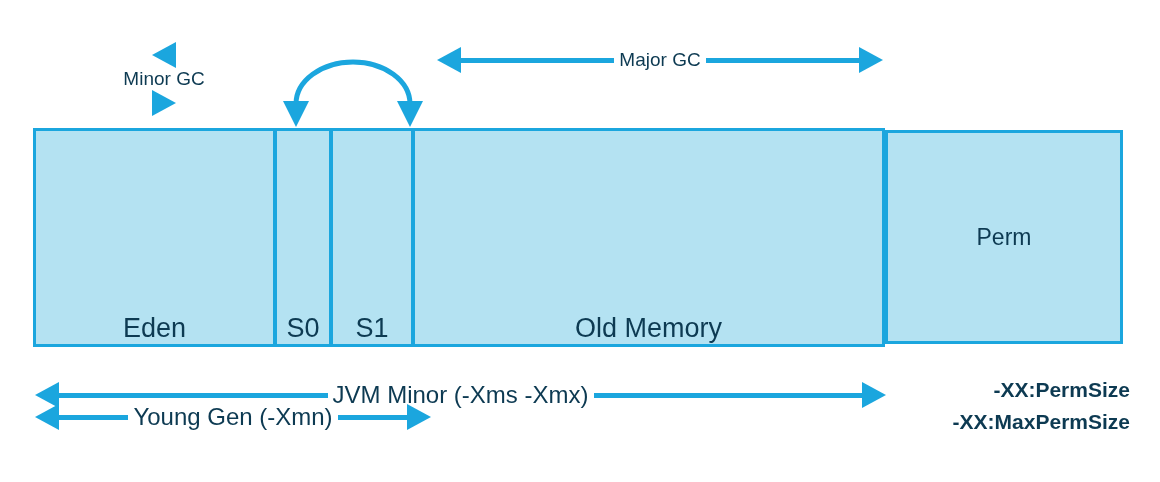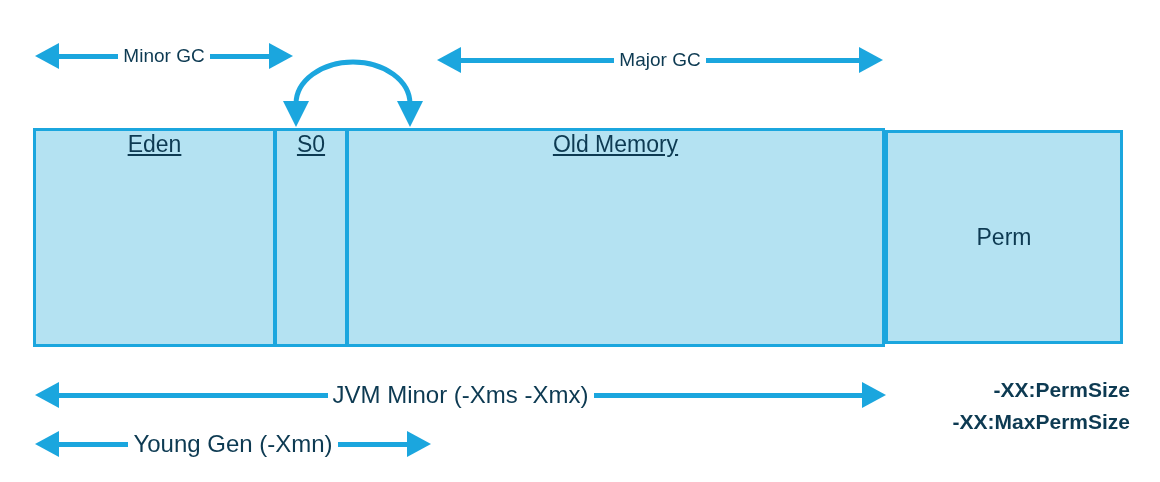--- a/index.html
+++ b/index.html
@@ -20,45 +20,45 @@
   .tri.left{border-right:24px solid var(--accent);}
   .tri.right{border-left:24px solid var(--accent);}
   .h-arrow .arrow-label{padding:0 5px;white-space:nowrap;font-size:19px;}
   .h-arrow.big .arrow-label{font-size:24px;}
   
   .heap-box{
     position:absolute;left:33px;top:128px;width:852px;height:219px;
     box-sizing:border-box;border:3px solid var(--accent);background:var(--box-fill);
     display:flex;
   }
-  .region{display:flex;align-items:flex-start;justify-content:center;font-size:23px;box-sizing:border-box;text-decoration:underline;}
+  .region{display:flex;align-items:flex-end;justify-content:center;font-size:27px;box-sizing:border-box;}
   .region.divided{border-right:4px solid var(--accent);}
   .region.eden{width:241px;}
-  .region.s0{width:72px;}
+  .region.s0{width:56px;}
   .region.s1{width:82px;}
   .region.old{flex:1;border-radius:20px;}
   .perm-box{
     position:absolute;left:885px;top:130px;width:238px;height:214px;
     box-sizing:border-box;border:3px solid var(--accent);background:var(--box-fill);
     display:flex;align-items:center;justify-content:center;font-size:23px;
   }
   
   .swap-arc{position:absolute;left:266px;top:56px;width:172px;height:72px;color:var(--accent);}
   
   .perm-flags{
     position:absolute;left:880px;top:374px;width:250px;text-align:right;
     font-weight:bold;font-size:21px;line-height:32px;
   }
 </style>
 </head>
 <body>
 
 <div class="canvas">
 
-  <div class="h-arrow" style="left:35px;top:42px;width:258px;">
+  <div class="h-arrow" style="left:35px;top:42px;width:258px;flex-direction:column;">
     <span class="tri left"></span>
     <span class="line"></span>
     <span class="arrow-label">Minor GC</span>
     <span class="line"></span>
     <span class="tri right"></span>
   </div>
 
   <div class="h-arrow" style="left:437px;top:46px;width:446px;">
     <span class="tri left"></span>
     <span class="line"></span>
@@ -73,38 +73,41 @@
     <polygon points="131,45 157,45 144,71" fill="currentColor"></polygon>
   </svg>
 
   <div class="heap-box">
     <div class="region eden divided">
       <span>Eden</span>
     </div>
     <div class="region s0 divided">
       <span>S0</span>
     </div>
+    <div class="region s1 divided">
+      <span>S1</span>
+    </div>
     <div class="region old">
       <span>Old Memory</span>
     </div>
   </div>
 
   <div class="perm-box">
     <span>Perm</span>
   </div>
 
   <div class="h-arrow big" style="left:35px;top:381px;width:851px;">
     <span class="tri left"></span>
     <span class="line"></span>
     <span class="arrow-label">JVM Minor (-Xms -Xmx)</span>
     <span class="line"></span>
     <span class="tri right"></span>
   </div>
 
-  <div class="h-arrow big" style="left:35px;top:430px;width:396px;">
+  <div class="h-arrow big" style="left:35px;top:403px;width:396px;">
     <span class="tri left"></span>
     <span class="line"></span>
     <span class="arrow-label">Young Gen (-Xmn)</span>
     <span class="line"></span>
     <span class="tri right"></span>
   </div>
 
   <div class="perm-flags">
     <div>-XX:PermSize</div>
     <div>-XX:MaxPermSize</div>

